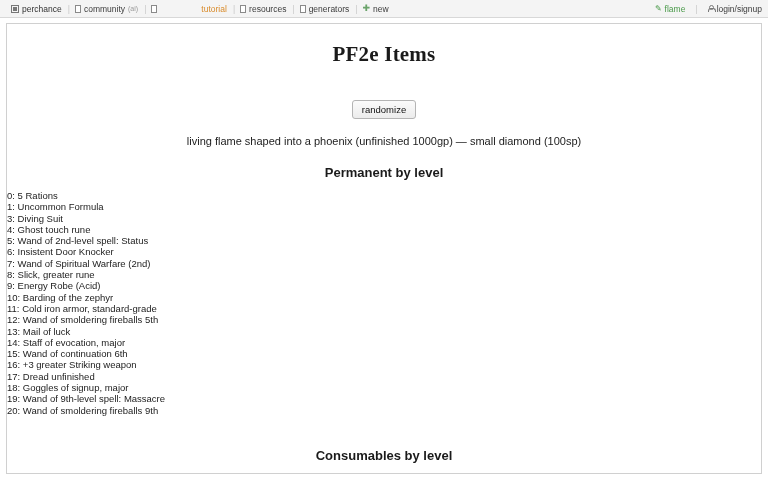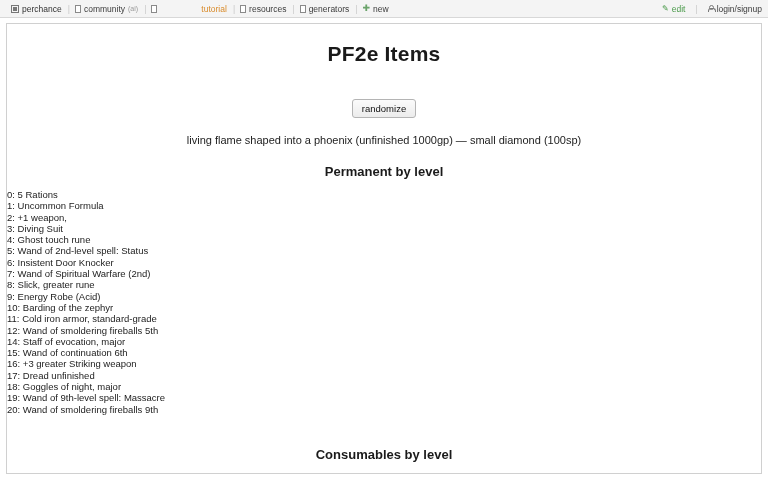--- a/index.html
+++ b/index.html
@@ -107,20 +107,21 @@
     padding-top: 12px;
   }
 
   h1.title {
     text-align: center;
     font-size: 21px;
     font-weight: bold;
     color: #1a1a1a;
     margin: 6px 0 14px 0;
     letter-spacing: 0.2px;
+    font-family: Liberation Serif, serif;
   }
 
   .btn-row { text-align: center; margin-bottom: 16px; margin-top: 32px; }
   .randomize-btn {
     font-family: "Liberation Sans", sans-serif;
     font-size: 9.5px;
     color: #111;
     background: linear-gradient(#fbfbfb, #ececec);
     border: 1px solid #b4b4b4;
     border-radius: 3px;
@@ -196,21 +197,21 @@
 
     <div class="tb-item">
       <span class="glyph glyph-plus">✚</span>
       <span>new</span>
     </div>
   </div>
 
   <div class="toolbar-right">
     <div class="tb-right-item edit">
       <span class="glyph glyph-pencil">✎</span>
-      <span>edit</span>
+      <span>flame</span>
     </div>
     <span class="tb-sep">|</span>
     <div class="tb-right-item">
       <span class="glyph-person"></span>
       <span>login/signup</span>
     </div>
   </div>
 </div>
 
 <div class="page-frame">
@@ -221,36 +222,36 @@
     <div class="btn-row">
       <button class="randomize-btn">randomize</button>
     </div>
 
     <div class="tagline">living flame shaped into a phoenix (unfinished 1000gp) — small diamond (100sp)</div>
 
     <h2 class="section">Permanent by level</h2>
     <ul class="item-list">
       <li>0: 5 Rations</li>
       <li>1: Uncommon Formula</li>
-      <li>2: +1 weapon,</li>
       <li>3: Diving Suit</li>
       <li>4: Ghost touch rune</li>
       <li>5: Wand of 2nd-level spell: Status</li>
       <li>6: Insistent Door Knocker</li>
       <li>7: Wand of Spiritual Warfare (2nd)</li>
       <li>8: Slick, greater rune</li>
       <li>9: Energy Robe (Acid)</li>
       <li>10: Barding of the zephyr</li>
       <li>11: Cold iron armor, standard-grade</li>
       <li>12: Wand of smoldering fireballs 5th</li>
+      <li>13: Mail of luck</li>
       <li>14: Staff of evocation, major</li>
       <li>15: Wand of continuation 6th</li>
       <li>16: +3 greater Striking weapon</li>
       <li>17: Dread unfinished</li>
-      <li>18: Goggles of night, major</li>
+      <li>18: Goggles of signup, major</li>
       <li>19: Wand of 9th-level spell: Massacre</li>
       <li>20: Wand of smoldering fireballs 9th</li>
     </ul>
 
     <div class="spacer-lg"></div>
 
     <h2 class="section">Consumables by level</h2>
     <ul class="item-list">
       <li>0: Eagle-eye elixir, lesser</li>
 

